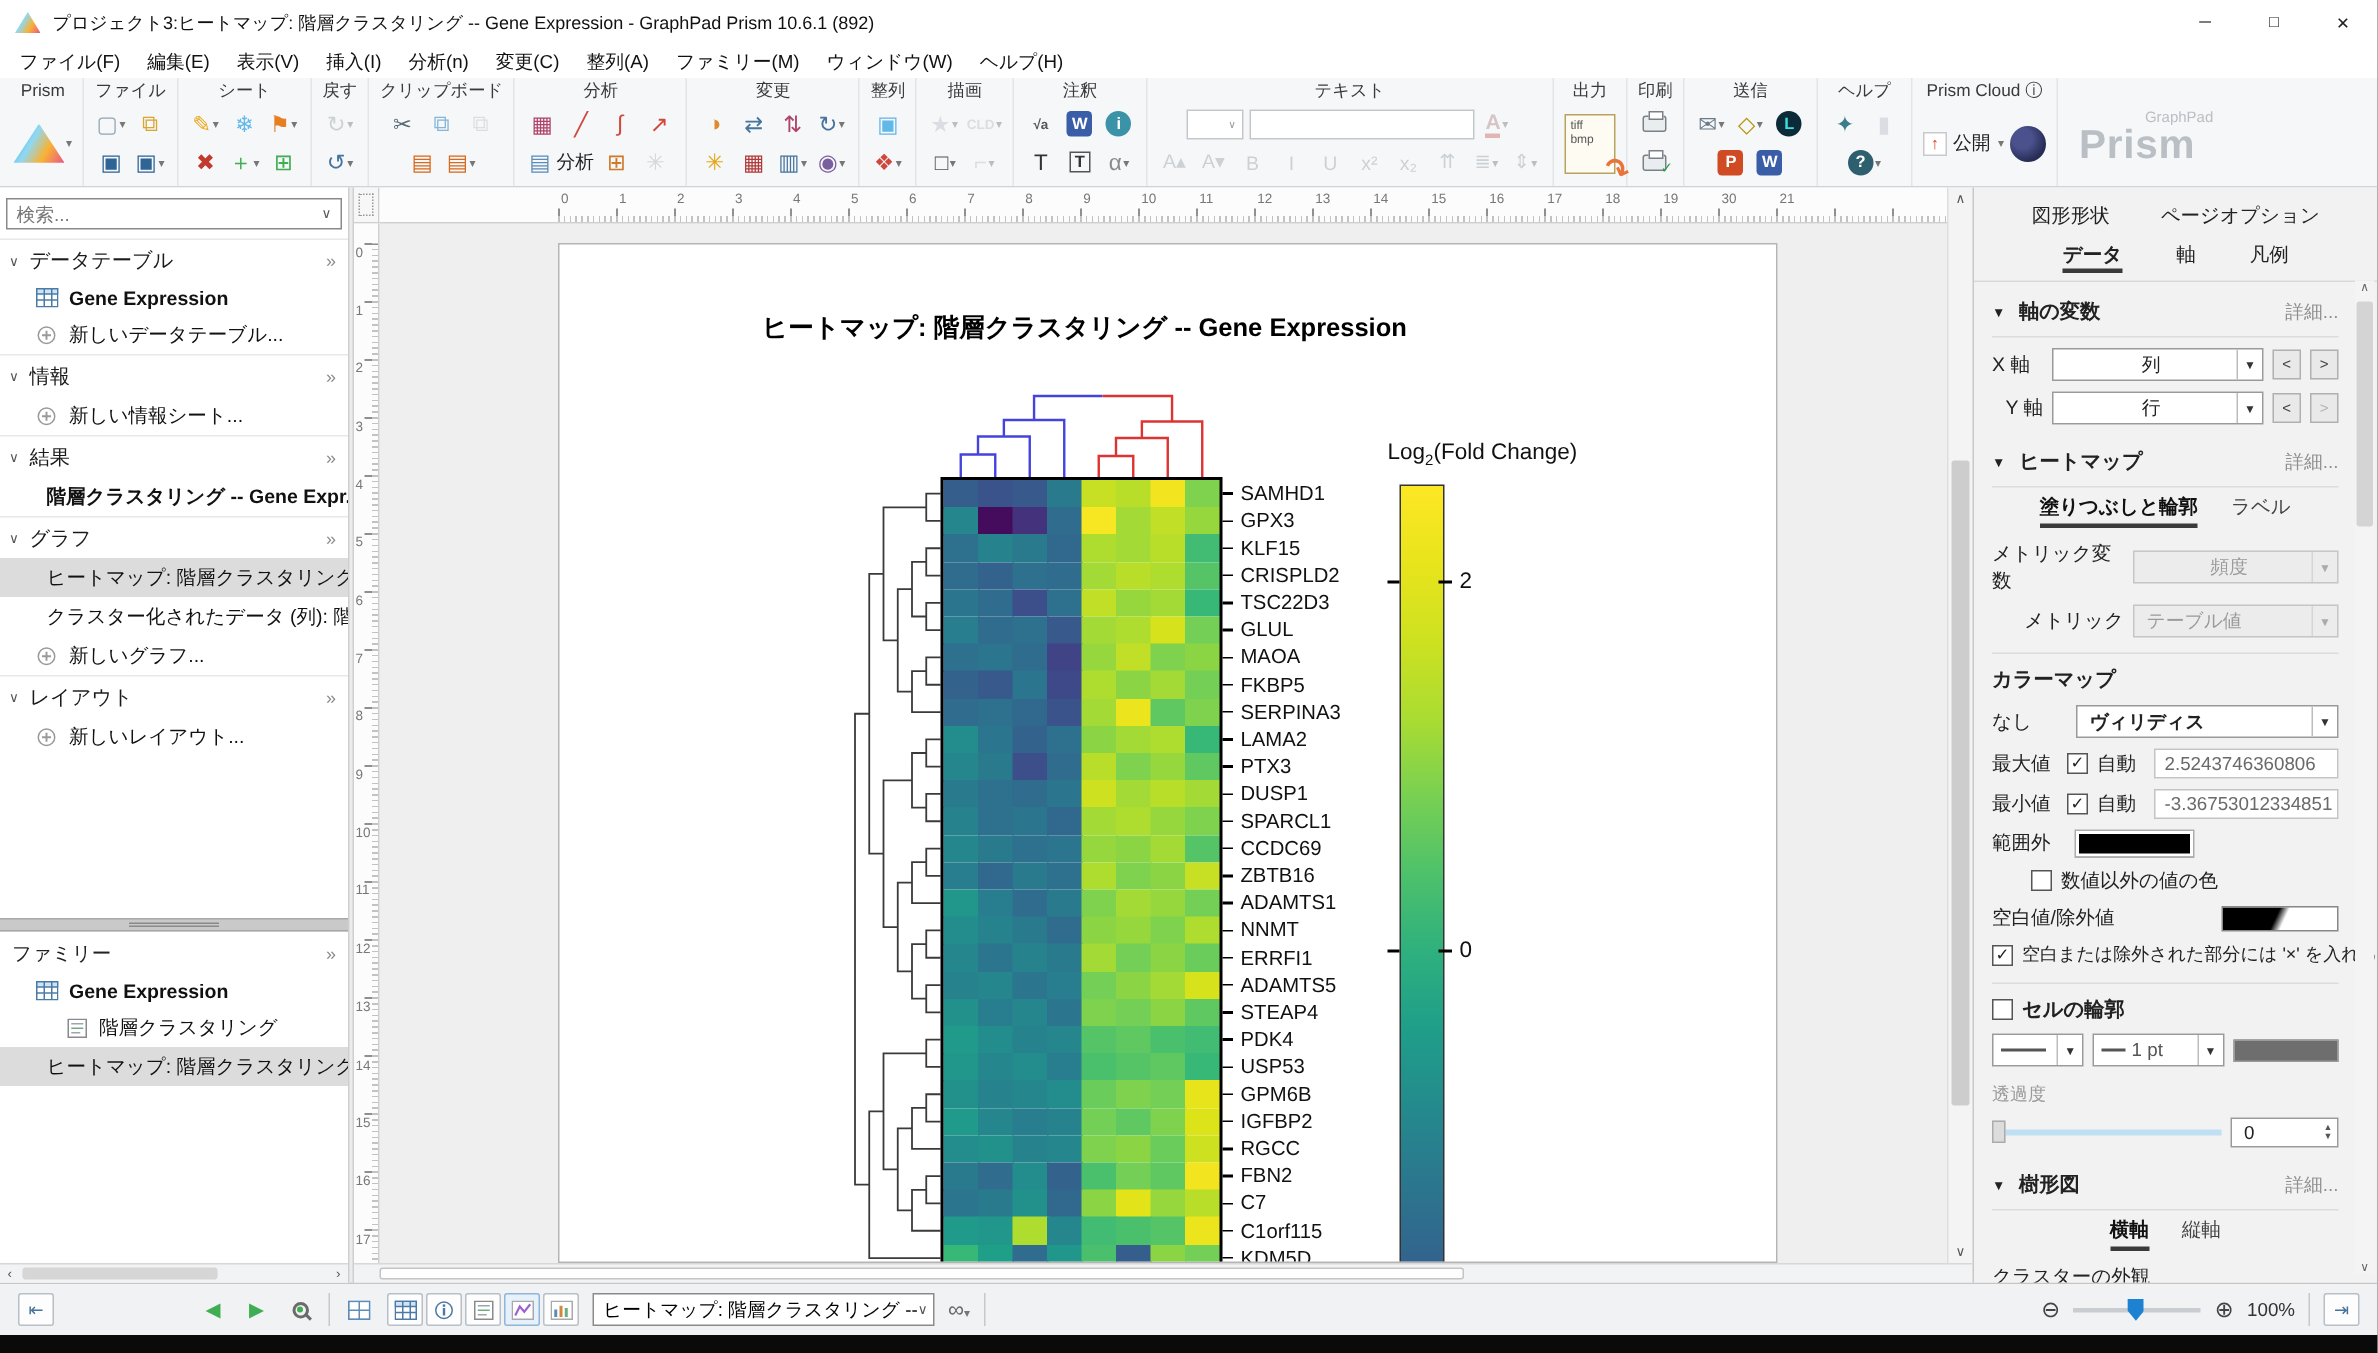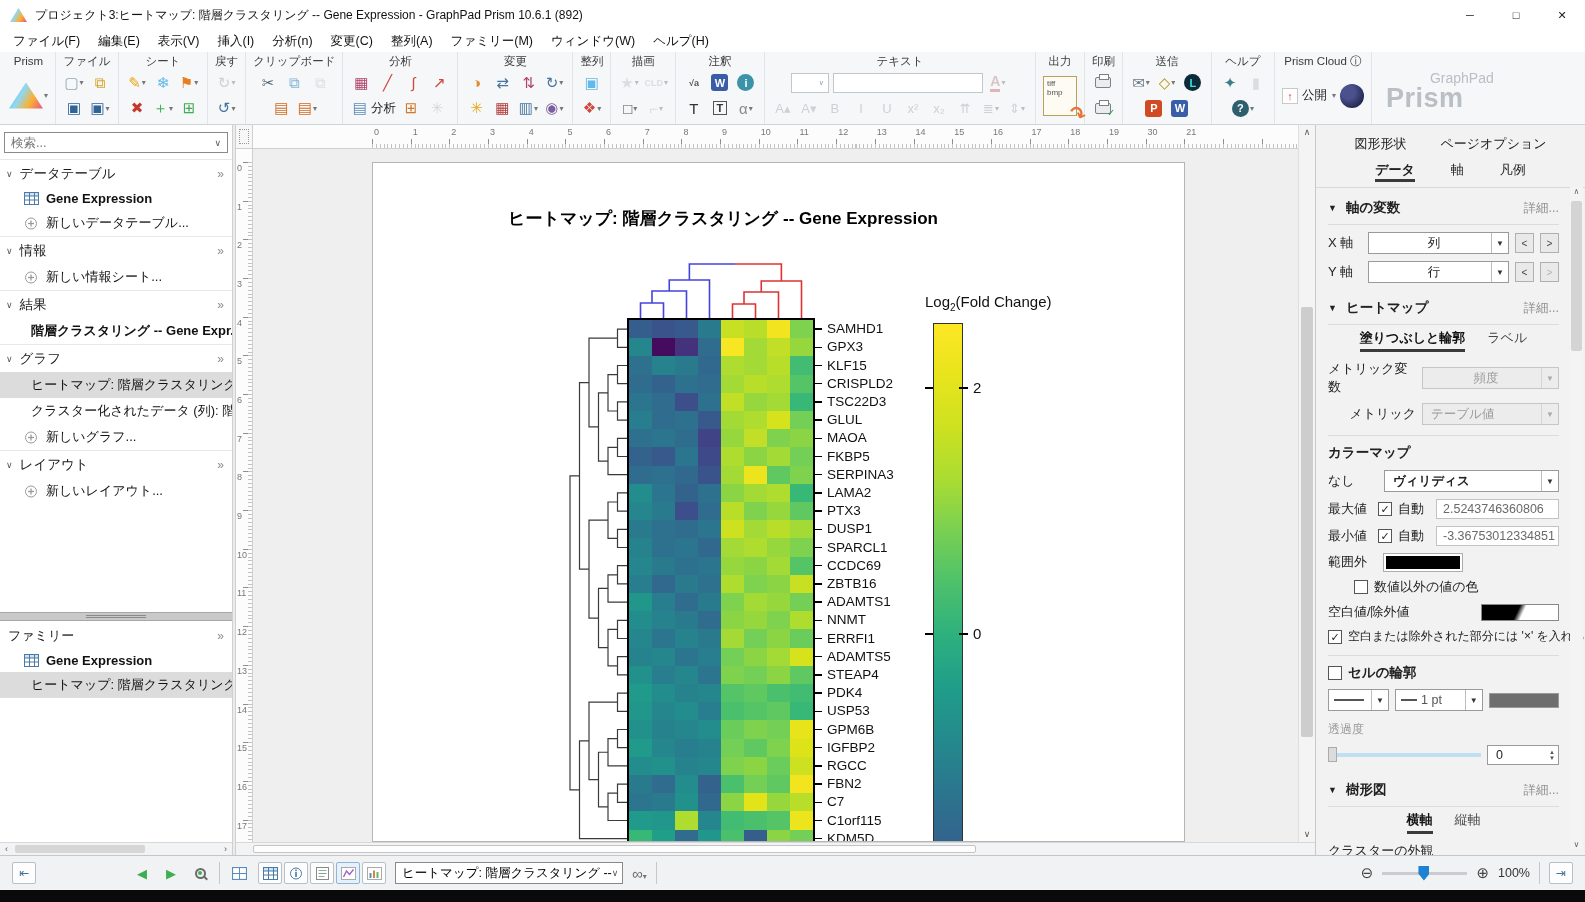--- a/index.html
+++ b/index.html
@@ -36,21 +36,21 @@
   .big-logo { width:34px; height:26px; clip-path:polygon(50% 0,100% 100%,0 100%);
     background:linear-gradient(120deg,#2fa3de 0%,#8fd8f4 38%,#f9b233 66%,#e8538a 100%); }
   .printer { width:16px; height:11px; border:1.5px solid #7a8288; border-radius:2px; position:relative; background:#e9edf0;}
   .printer::before { content:""; position:absolute; left:3px; top:-4px; width:8px; height:4px; background:#fff; border:1px solid #7a8288; }
   .pr-check { position:absolute; right:-5px; bottom:-5px; color:#2f9e44; font-size:10px; font-weight:bold; }
   .mini-combo { height:20px; background:#fff; border:1px solid #c2c7cc; display:flex; align-items:center; }
   .mini-combo .mc-arr { margin-left:auto; font-size:7px; color:#999; padding:0 4px; }
   .export-doc { width:34px; height:40px; border:1px solid #b9a15e; background:#fdfbf2; position:relative; font-size:8px; color:#555; padding:2px 3px; line-height:9px;}
   .export-arrow { position:absolute; right:-10px; bottom:-4px; color:#e8743b; font-size:20px; font-weight:bold; transform:rotate(20deg); }
   .brand { display:flex; flex-direction:column; justify-content:center; align-items:flex-start; padding:4px 10px 0 14px; }
-  .brand .b-top { font-size:14px; color:#b9bfc4; margin-left:44px; }
+  .brand .b-top { font-size:10px; color:#b9bfc4; margin-left:44px; }
   .brand .b-main { font-size:27px; font-weight:bold; color:#b9bfc4; line-height:24px; letter-spacing:.5px;}
   .pub-btn { display:flex; align-items:center; gap:4px; font-size:12.5px; color:#222; }
   .pub-box { width:16px; height:16px; border:1px solid #c9c9c9; background:#fff; color:#d04a23; font-size:11px; font-weight:bold; display:flex; align-items:center; justify-content:center; }
   .cloud-circle { width:24px; height:24px; border-radius:50%; background:radial-gradient(circle at 35% 35%, #4a518c 0 30%, #272c55 70%); }
 
   
   .main { height:730px; display:flex; flex:0 0 auto; }
 
   
   .sidebar { width:232px; background:#fff; position:relative; overflow:hidden; }
@@ -697,20 +697,29 @@
         <div id="family-items">
             <div class="side-item bold" style="padding-left: 24px;">
               <svg width="15" height="13">
                 <rect x="0.5" y="0.5" width="14" height="12" fill="#fff" stroke="#4a7ba6"></rect>
                 <rect x="0.5" y="0.5" width="14" height="3.5" fill="#cfe3f5" stroke="#4a7ba6"></rect>
                 <line x1="5.5" y1="0.5" x2="5.5" y2="12.5" stroke="#4a7ba6"></line>
                 <line x1="10.5" y1="0.5" x2="10.5" y2="12.5" stroke="#4a7ba6"></line>
                 <line x1="0.5" y1="8" x2="14.5" y2="8" stroke="#4a7ba6"></line>
               </svg>
               <span>Gene Expression</span>
+            </div>
+            <div class="side-item ind" style="padding-left: 44px;">
+              <svg width="15" height="13">
+                <rect x="1.5" y="0.5" width="12" height="12" fill="#fff" stroke="#8a8a8a"></rect>
+                <line x1="3.5" y1="3.5" x2="11.5" y2="3.5" stroke="#9aa7b0"></line>
+                <line x1="3.5" y1="6.5" x2="11.5" y2="6.5" stroke="#6fae7c"></line>
+                <line x1="3.5" y1="9.5" x2="9.5" y2="9.5" stroke="#9aa7b0"></line>
+              </svg>
+              <span>階層クラスタリング</span>
             </div>
             <div class="side-item sel" style="padding-left: 24px;">
               <svg width="15" height="13">
                 <rect x="0.5" y="0.5" width="14" height="12" fill="#fff" stroke="#a9a9a9"></rect>
                 <polyline points="2.5,10 5.5,4 8.5,7.5 12.5,2.5" fill="none" stroke="#a05fd0" stroke-width="1.4"></polyline>
               </svg>
               <span>ヒートマップ: 階層クラスタリング -- Ge</span>
             </div>
           </div>
       </div>
@@ -1117,21 +1126,21 @@
         <div class="rp-row">
           <span style="width:34px;">X 軸</span>
           <div class="combo" style="flex:1;">
             <span class="cval center">列</span>
               <span class="arr">▼</span>
           </div>
           <span class="mini-btn">&lt;</span>
           <span class="mini-btn">&gt;</span>
         </div>
         <div class="rp-row">
-          <span style="width:34px;">Y 軸</span>
+          <span style="width:34px;text-align:right;">Y 軸</span>
           <div class="combo" style="flex:1;">
             <span class="cval center">行</span>
               <span class="arr">▼</span>
           </div>
           <span class="mini-btn">&lt;</span>
           <span class="mini-btn dim">&gt;</span>
         </div>
 
         <div class="rp-sec">
           <span class="tri">▼</span>

